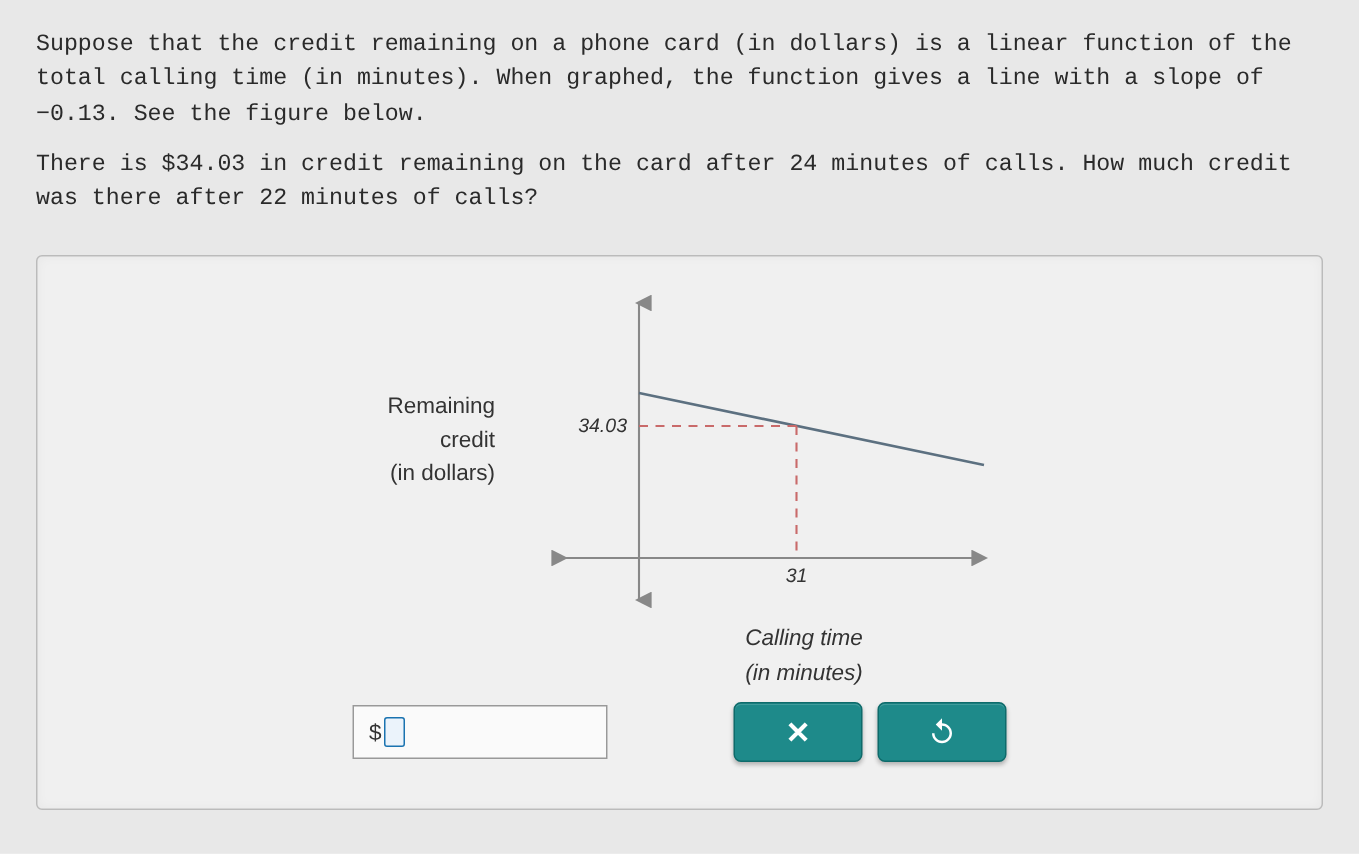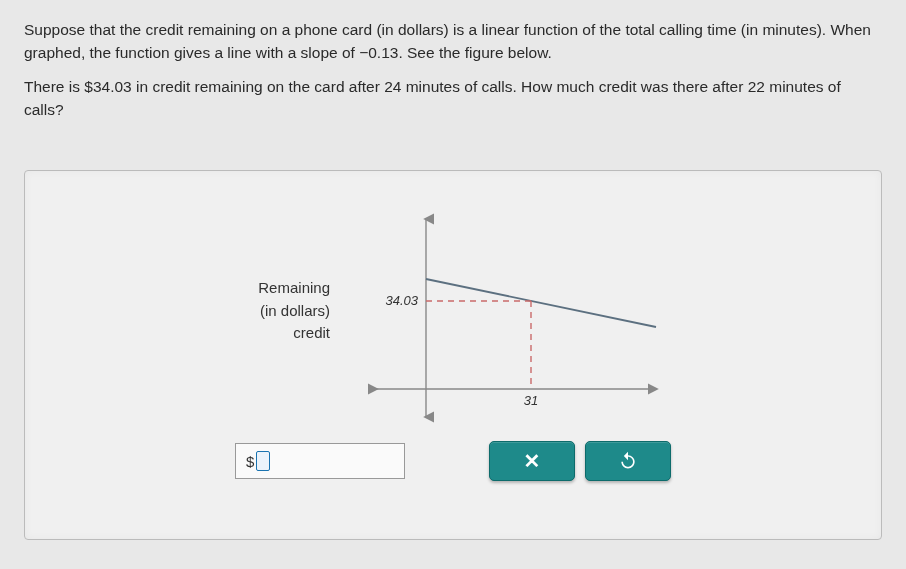--- a/index.html
+++ b/index.html
@@ -10,27 +10,28 @@
       height: 569px;
       padding: 18px 24px;
       color: #333;
       position: relative;
     }
     .problem-text {
       font-size: 15.5px;
       line-height: 1.5;
       color: #2a2a2a;
       margin-bottom: 14px;
+      font-family: Liberation Mono, monospace;
     }
     .problem-text p { margin-bottom: 10px; }
     .figure-panel {
       border: 1px solid #bbb;
       background: #f0f0f0;
       border-radius: 4px;
-      padding: 28px 20px 18px 20px;
+      padding: 11px 20px 18px 20px;
       position: absolute;
       left: 24px;
       right: 24px;
       top: 170px;
       height: 370px;
       box-shadow: inset 0 0 8px rgba(0,0,0,0.04);
     }
     .chart-area {
       display: flex;
       align-items: flex-start;
@@ -109,22 +110,22 @@
 <div class="problem-text">
   <p>Suppose that the credit remaining on a phone card (in dollars) is a linear function of the total calling time (in minutes). When graphed, the function gives a line with a slope of −0.13. See the figure below.</p>
   <p>There is $34.03 in credit remaining on the card after 24 minutes of calls. How much credit was there after 22 minutes of calls?</p>
 </div>
 
 <div class="figure-panel">
 
   <div class="chart-area">
     <div class="yaxis-label">
       <div>Remaining</div>
+      <div>credit</div>
       <div>(in dollars)</div>
-      <div>credit</div>
     </div>
 
     <div class="chart-svg-wrap">
       <svg width="360" height="230" viewBox="0 0 360 230">
         <defs>
           <marker id="arrR" markerWidth="8" markerHeight="8" refX="6" refY="4" orient="auto">
             <path d="M0,0 L8,4 L0,8 z" fill="#888"></path>
           </marker>
           <marker id="arrL" markerWidth="8" markerHeight="8" refX="2" refY="4" orient="auto">
             <path d="M8,0 L0,4 L8,8 z" fill="#888"></path>
@@ -144,20 +145,24 @@
 
         <line x1="90" y1="80" x2="320" y2="128" stroke="#5c7080" stroke-width="1.8"></line>
 
         <line x1="90" y1="102" x2="195" y2="102" stroke="#c96a6a" stroke-width="1.4" stroke-dasharray="6,5"></line>
         <line x1="195" y1="102" x2="195" y2="190" stroke="#c96a6a" stroke-width="1.4" stroke-dasharray="6,5"></line>
 
         <text x="82" y="106" text-anchor="end" font-size="13" fill="#333">34.03</text>
 
         <text x="195" y="206" text-anchor="middle" font-size="13" fill="#333">31</text>
       </svg>
+      <div class="xaxis-label-wrap">
+        <div>Calling time</div>
+        <div>(in minutes)</div>
+      </div>
     </div>
   </div>
 
   <div class="bottom-row">
     <div class="answer-box">
       <span class="dollar">$</span>
       <span class="slot"></span>
     </div>
     <div class="btn-group">
       <div class="tbtn">

